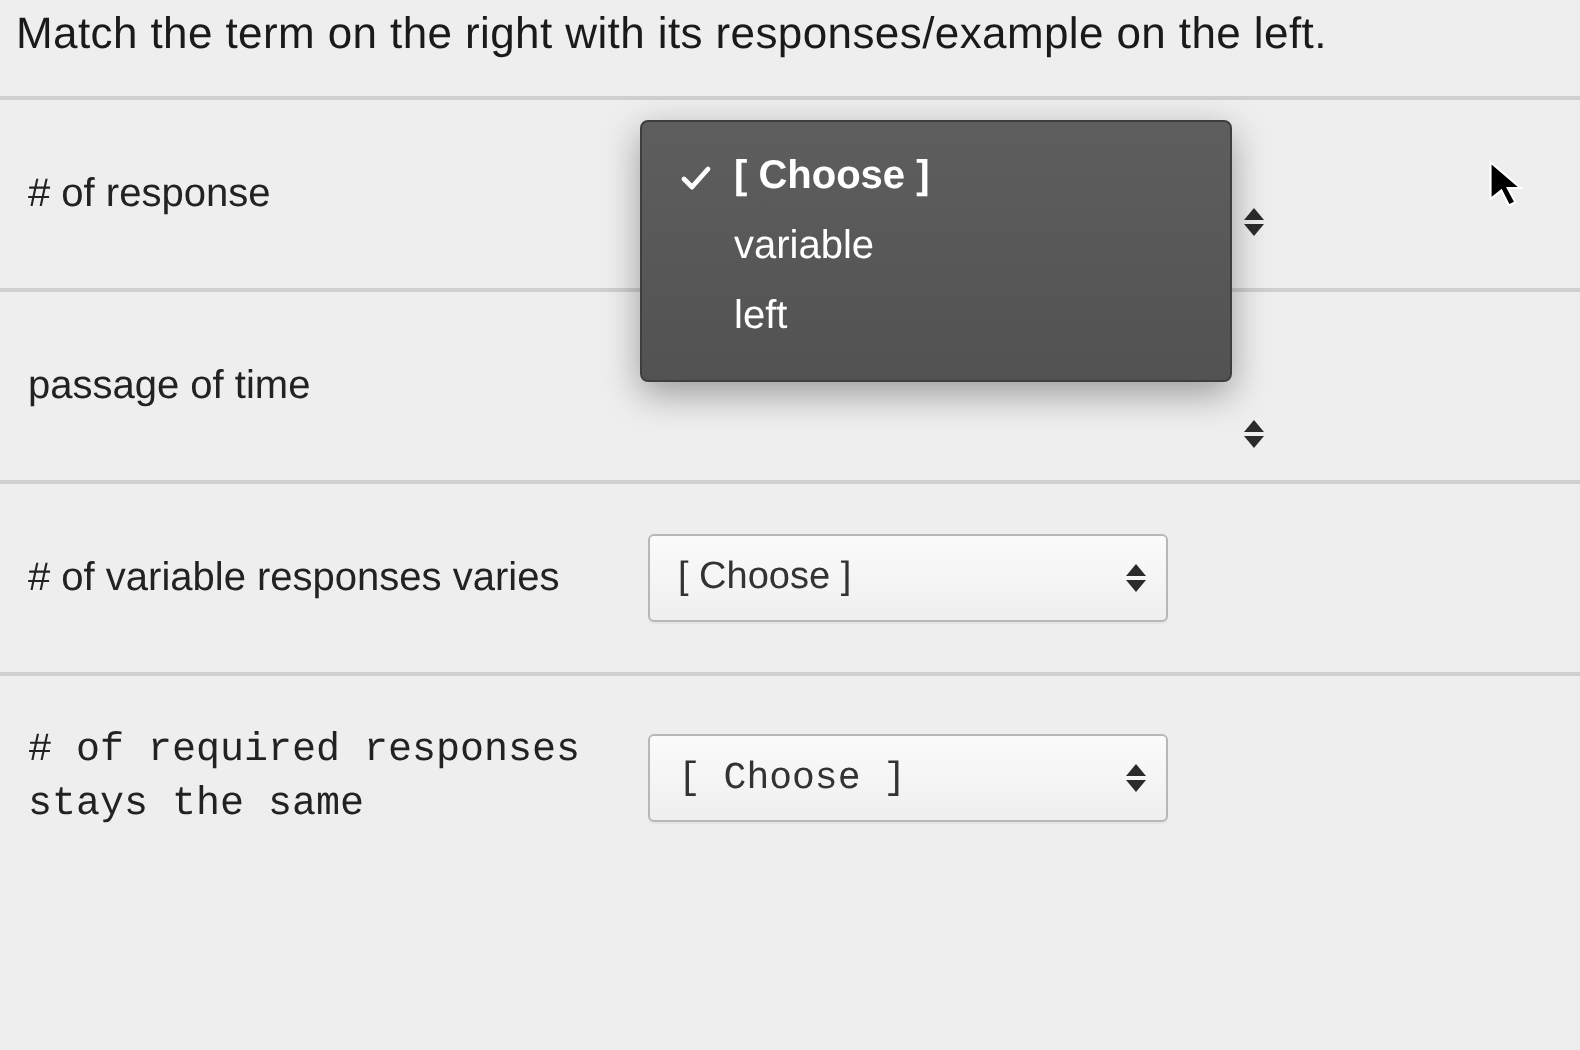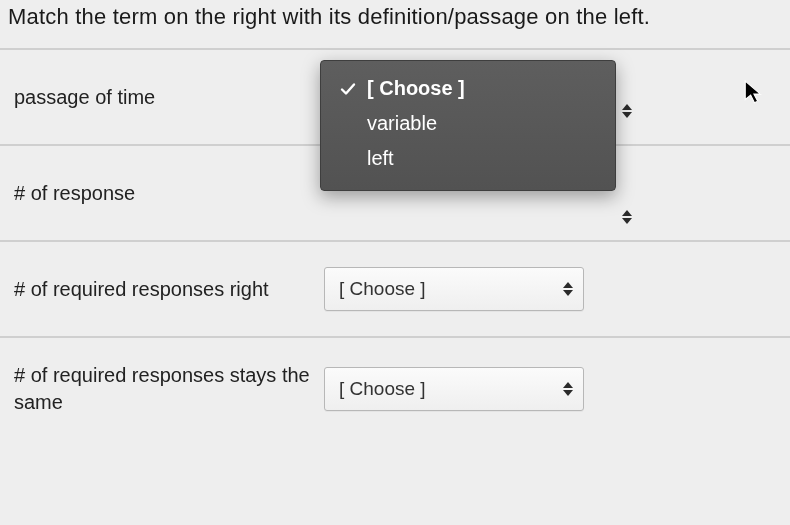--- a/index.html
+++ b/index.html
@@ -20,21 +20,21 @@
       letter-spacing: .2px;
     }
     .rows { }
     .row {
       display: flex;
       align-items: center;
       border-top: 2px solid #cfcfcf;
       padding: 24px 14px;
       min-height: 96px;
     }
-    .row:last-child { border-bottom: none; }
+    .row:last-child { border-bottom: none; font-family: Liberation Mono, monospace; }
     .term {
       width: 310px;
       font-size: 20px;
       color: #222;
       line-height: 1.35;
       padding-right: 10px;
     }
     .select-wrap {
       position: relative;
       flex: 0 0 auto;
@@ -122,36 +122,36 @@
       left: 744px;
       top: 80px;
       width: 22px; height: 26px;
       z-index: 50;
       pointer-events: none;
     }
   </style>
 </head>
 <body>
 
-<div class="question-title">Match the term on the right with its definition/passage on the left.</div>
+<div class="question-title">Match the term on the right with its responses/example on the left.</div>
 
 <div class="rows">
 
   <div class="row">
+    <div class="term"># of response</div>
+
+  </div>
+
+  <div class="row">
     <div class="term">passage of time</div>
 
   </div>
 
   <div class="row">
-    <div class="term"># of response</div>
-
-  </div>
-
-  <div class="row">
-    <div class="term"># of required responses right</div>
+    <div class="term"># of variable responses varies</div>
     <div class="select-wrap">
       <div class="select-box">
         <span>[ Choose ]</span>
         <span class="sort-icon">
           <span class="tri-up"></span>
             <span class="tri-down"></span>
         </span>
       </div>
     </div>
   </div>

